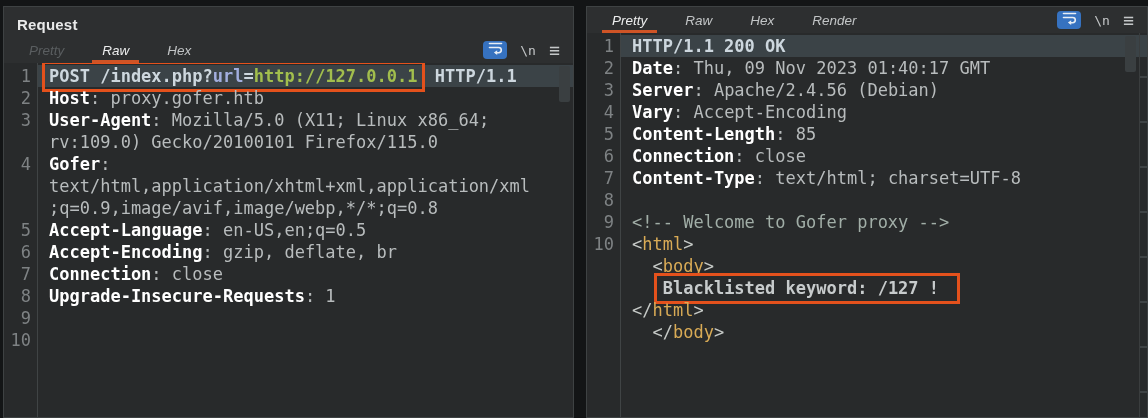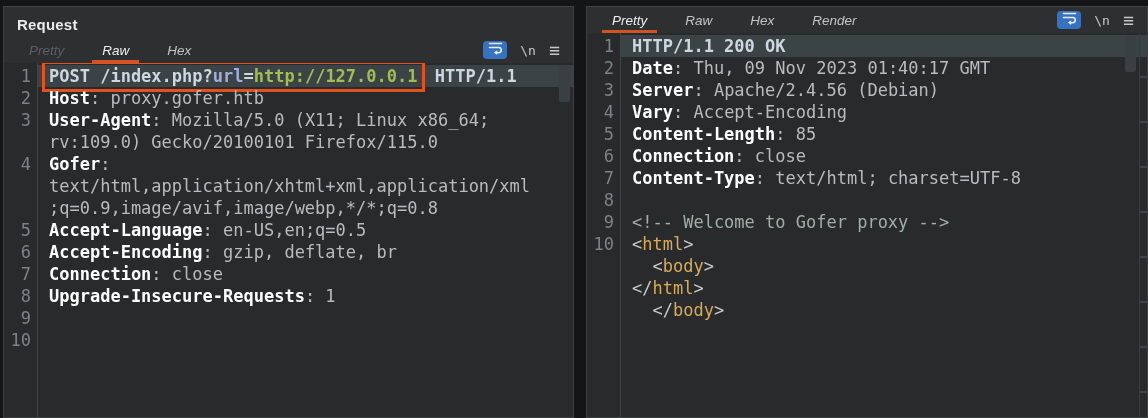--- a/index.html
+++ b/index.html
@@ -178,20 +178,21 @@
           <div class="row"><span class="lnum">2</span><span class="lcontent"><span class="seg-hname">Date</span><span class="seg-hval">: Thu, 09 Nov 2023 01:40:17 GMT</span></span></div>
           <div class="row"><span class="lnum">3</span><span class="lcontent"><span class="seg-hname">Server</span><span class="seg-hval">: Apache/2.4.56 (Debian)</span></span></div>
           <div class="row"><span class="lnum">4</span><span class="lcontent"><span class="seg-hname">Vary</span><span class="seg-hval">: Accept-Encoding</span></span></div>
           <div class="row"><span class="lnum">5</span><span class="lcontent"><span class="seg-hname">Content-Length</span><span class="seg-hval">: 85</span></span></div>
           <div class="row"><span class="lnum">6</span><span class="lcontent"><span class="seg-hname">Connection</span><span class="seg-hval">: close</span></span></div>
           <div class="row"><span class="lnum">7</span><span class="lcontent"><span class="seg-hname">Content-Type</span><span class="seg-hval">: text/html; charset=UTF-8</span></span></div>
           <div class="row"><span class="lnum">8</span><span class="lcontent"></span></div>
           <div class="row"><span class="lnum">9</span><span class="lcontent"><span class="seg-comment">&lt;!-- Welcome to Gofer proxy --&gt;</span></span></div>
           <div class="row"><span class="lnum">10</span><span class="lcontent"><span class="seg-bracket">&lt;</span><span class="seg-tag">html</span><span class="seg-bracket">&gt;</span></span></div>
           <div class="row"><span class="lnum"></span><span class="lcontent"><span class="seg-bracket">  &lt;</span><span class="seg-tag">body</span><span class="seg-bracket">&gt;</span></span></div>
+          <div class="row"><span class="lnum"></span><span class="lcontent"><span class="seg-btext">   </span><span class="hl-box"><span class="seg-btext">Blacklisted keyword: /127 !</span></span></span></div>
           <div class="row"><span class="lnum"></span><span class="lcontent"><span class="seg-bracket">&lt;/</span><span class="seg-tag">html</span><span class="seg-bracket">&gt;</span></span></div>
           <div class="row"><span class="lnum"></span><span class="lcontent"><span class="seg-bracket">  &lt;/</span><span class="seg-tag">body</span><span class="seg-bracket">&gt;</span></span></div>
         </div>
       <div class="scroll-thumb"></div>
       <div class="marker-lane"></div>
     </div>
   </div>
 
 </div>
 

